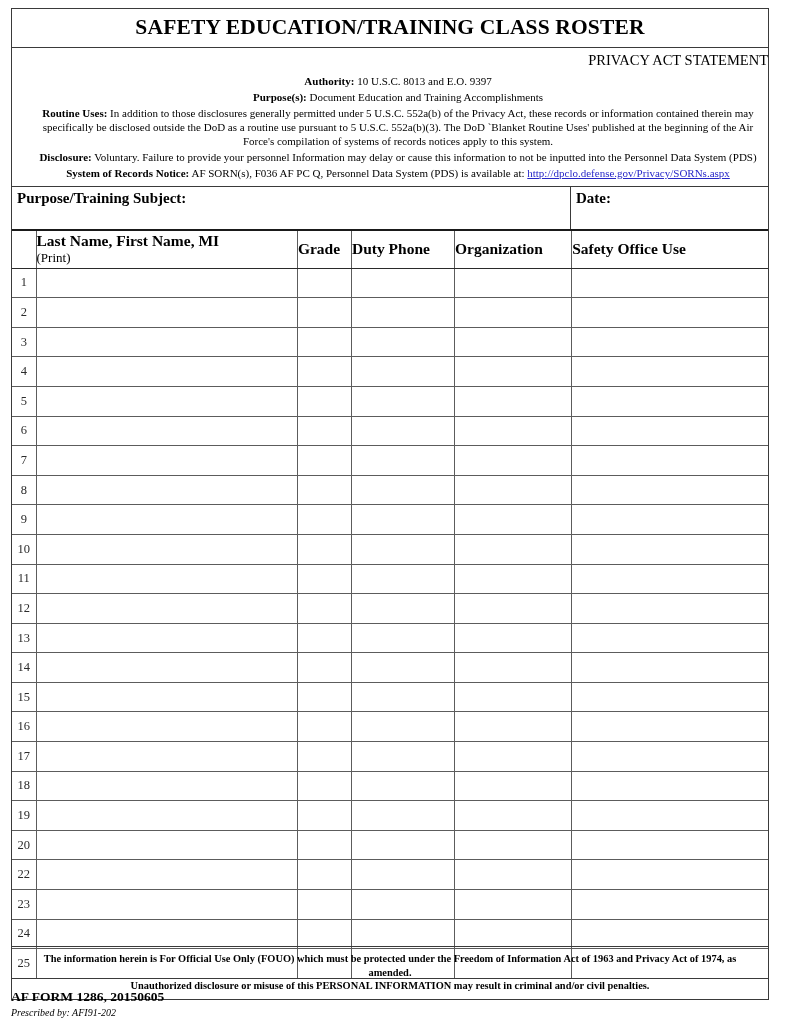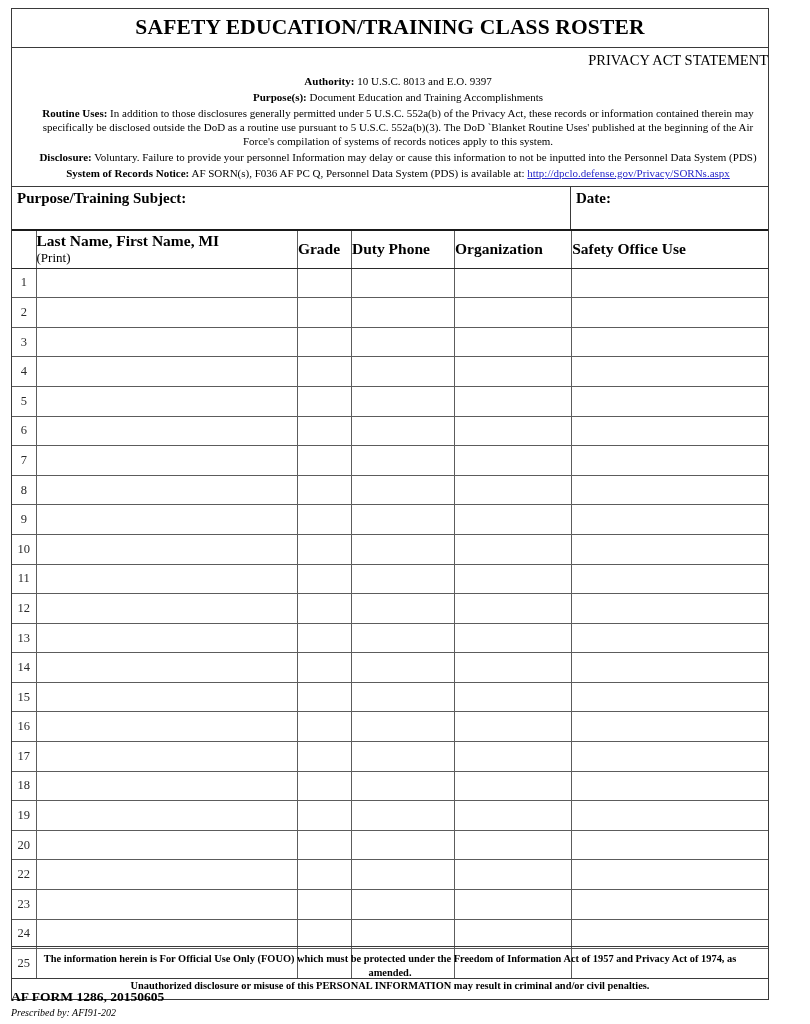--- a/index.html
+++ b/index.html
@@ -438,21 +438,21 @@
             <td class="cell-phone"></td>
             <td class="cell-org"></td>
             <td class="cell-safe"></td>
           </tr>
         </tbody>
     </table>
 
   </div>
 
   <div class="fouo-box">
-    <div class="fouo-line">The information herein is For Official Use Only (FOUO) which must be protected under the Freedom of Information Act of 1957 and Privacy Act of 1974, as amended.</div>
+    <div class="fouo-line">The information herein is For Official Use Only (FOUO) which must be protected under the Freedom of Information Act of 1963 and Privacy Act of 1974, as amended.</div>
     <div class="fouo-line">Unauthorized disclosure or misuse of this PERSONAL INFORMATION may result in criminal and/or civil penalties.</div>
   </div>
 
   <div class="form-id">
     <div class="form-number">AF FORM 1286, 20150605</div>
     <div class="prescribed">Prescribed by:  AFI91-202</div>
   </div>
 
 </div>
 

